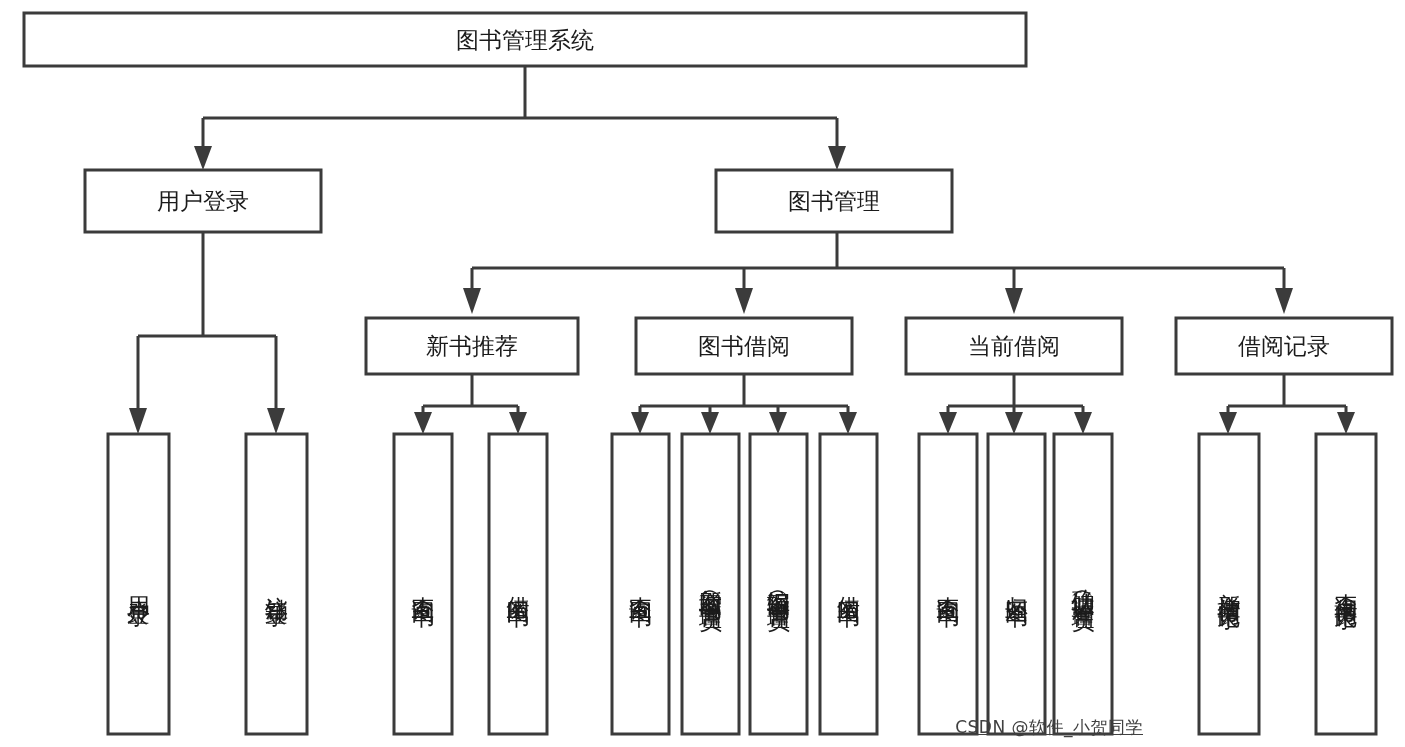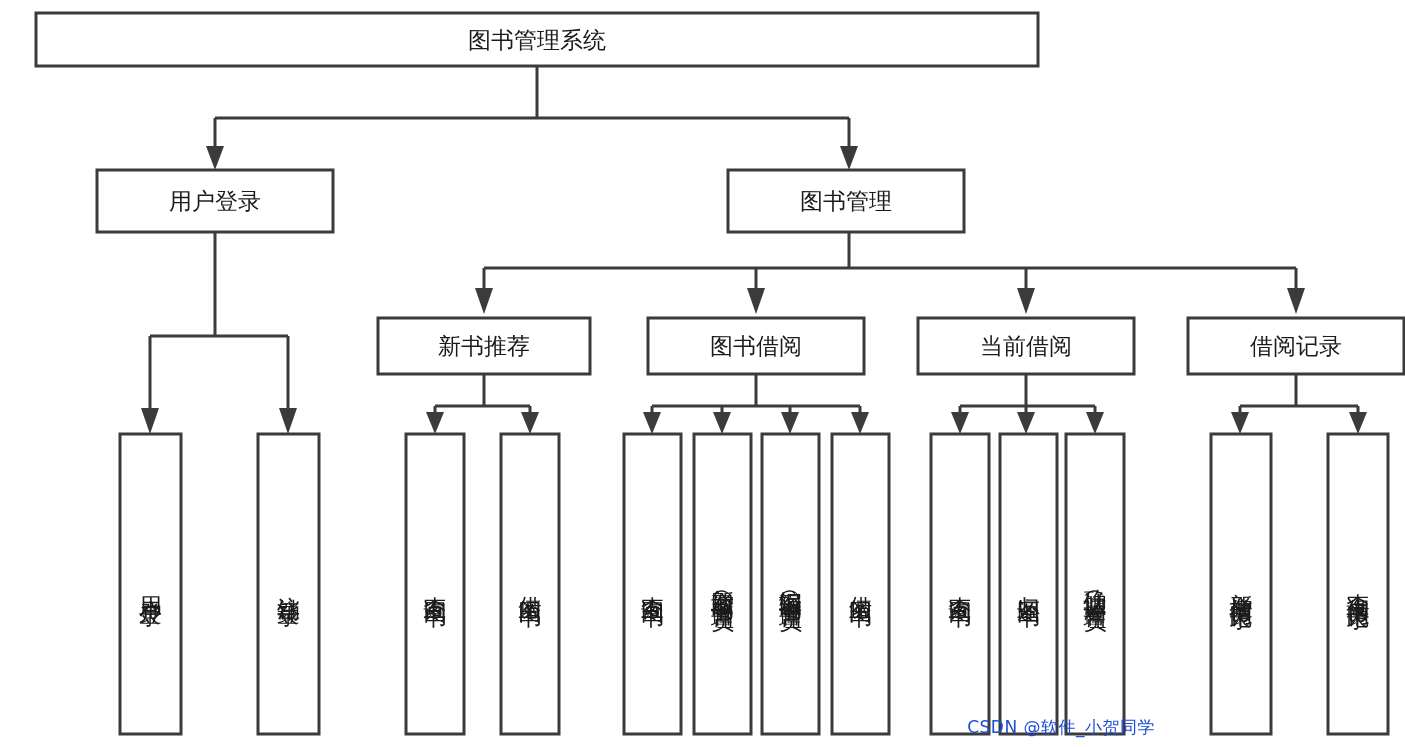--- a/index.html
+++ b/index.html
@@ -9,21 +9,21 @@
   }
   body {
     width: 1405px;
     height: 747px;
     font-family: "DejaVu Sans", "Liberation Sans", sans-serif;
     overflow: hidden;
     position: relative;
   }
   #diagram-root {
     position: absolute;
-    left: 16px;
+    left: 4px;
     top: 0;
     width: 1151px;
     height: 747px;
   }
   svg.diagram {
     display: block;
     width: 1405px;
     height: 747px;
   }
   .node-box {
@@ -65,23 +65,24 @@
     color: #1b1b1b;
     white-space: nowrap;
     text-align: center;
   }
   #watermark {
     position: absolute;
     right: 12px;
     bottom: 8px;
     font-family: "DejaVu Sans", "Liberation Sans", sans-serif;
     font-size: 17px;
-    color: #1d4ed8;
+    color: #404040;
     letter-spacing: 0.5px;
     white-space: nowrap;
+    text-decoration: underline;
   }
 </style>
 </head>
 <body>
 
 <div id="diagram-root">
 
   <svg class="diagram" viewBox="0 0 1405 747">
 
     <g>

